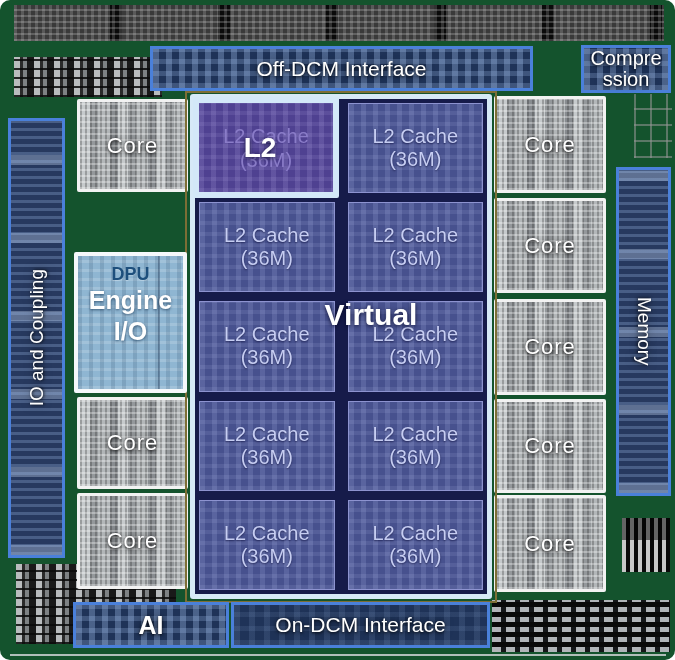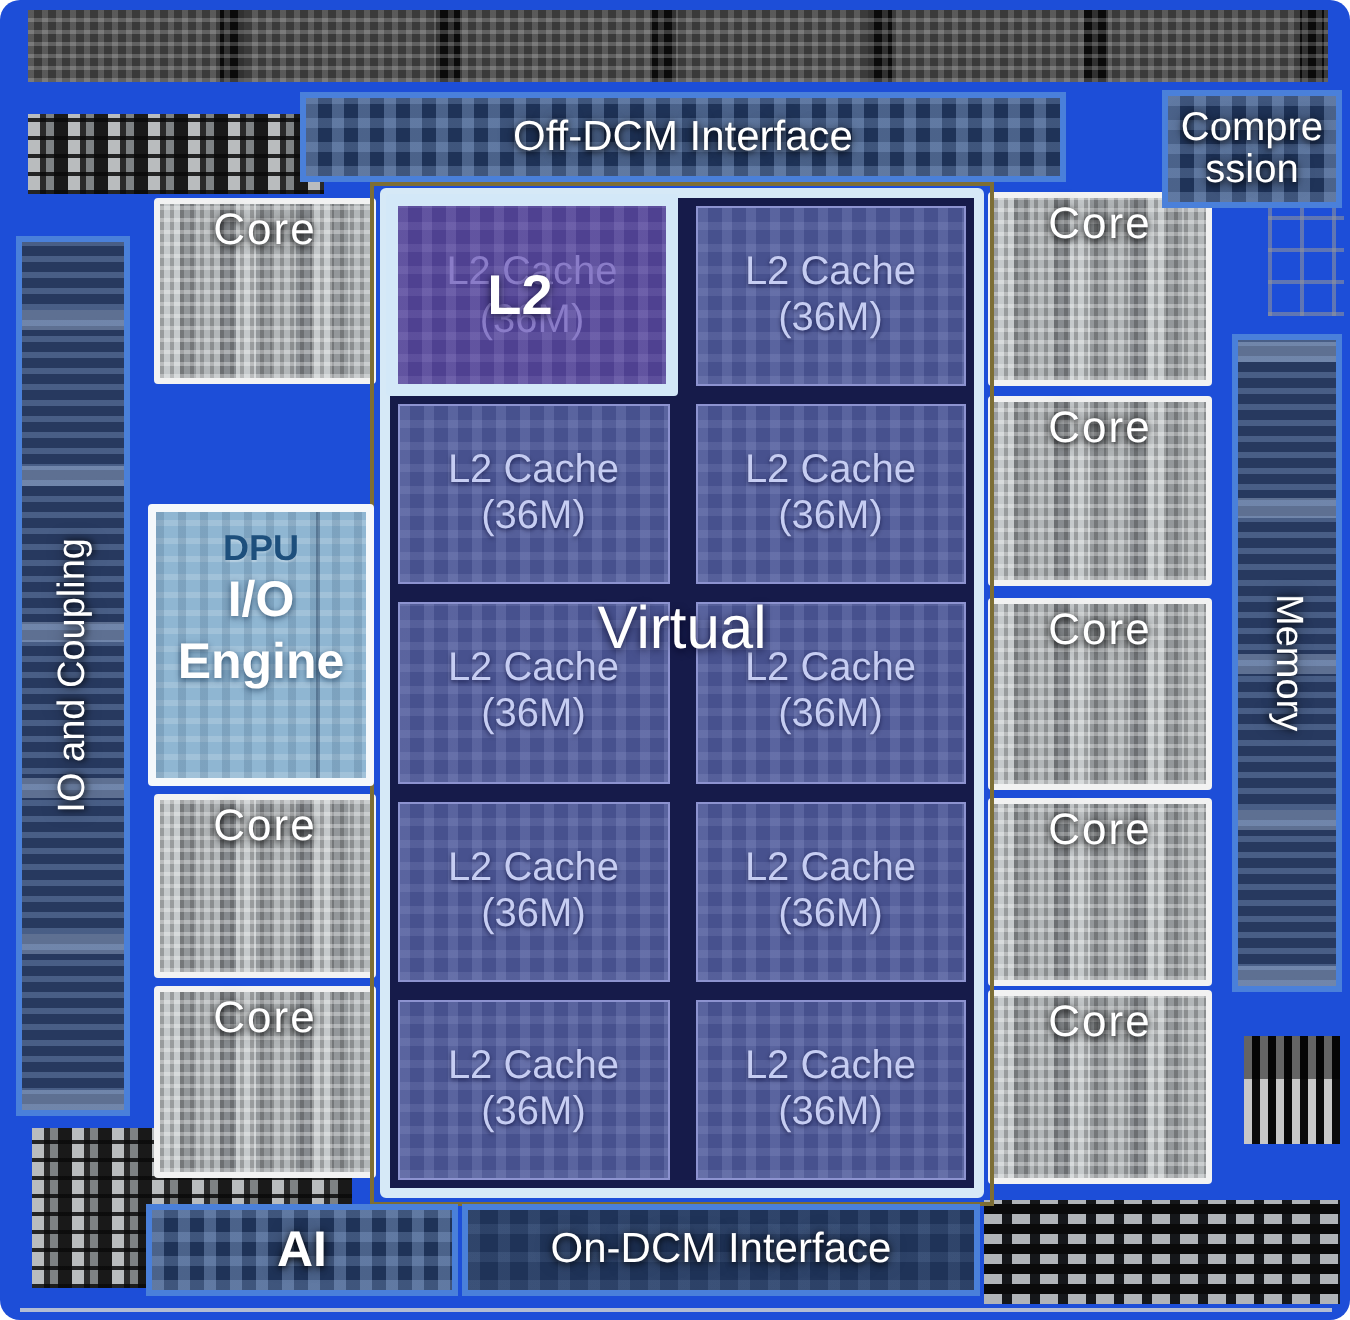--- a/index.html
+++ b/index.html
@@ -1,16 +1,16 @@
 <!DOCTYPE html>
 <html><head>
 <meta charset="utf-8">
 <style>
   html,body{margin:0;padding:0;background:#ffffff;font-family:"Liberation Sans",sans-serif;}
-  .die{position:relative;width:675px;height:660px;background:#1d4ed8;border-radius:10px;overflow:hidden;}
+  .die{position:relative;width:675px;height:660px;background:#14532d;border-radius:10px;overflow:hidden;}
   .die *{box-sizing:border-box;}
 
   
   .tex{position:absolute;}
   .top-modules{left:14px;top:5px;width:650px;height:36px;background-color:#141414;
     background-image:
       repeating-linear-gradient(0deg, rgba(255,255,255,.20) 0 2px, transparent 2px 6px),
       repeating-linear-gradient(90deg, rgba(255,255,255,.16) 0 3px, transparent 3px 7px),
       repeating-linear-gradient(90deg, #3a3a3a 0 96px, #0a0a0a 96px 108px);}
   .blocks{background-color:#161616;
@@ -38,39 +38,39 @@
     background-color:#1f3358;
     background-image:
       repeating-linear-gradient(90deg, rgba(165,195,240,.33) 0 6px, transparent 6px 13px),
       repeating-linear-gradient(0deg, rgba(165,195,240,.24) 0 5px, transparent 5px 12px);
     z-index:3;}
   .abox.sparse{background-image:
       repeating-linear-gradient(90deg, rgba(165,195,240,.12) 0 6px, transparent 6px 15px),
       repeating-linear-gradient(0deg, rgba(165,195,240,.10) 0 5px, transparent 5px 14px); justify-content: center;}
   .wlabel{color:#ffffff;text-shadow:0 1px 3px rgba(0,0,0,.85),0 0 8px rgba(0,0,0,.5);}
   .off-dcm{left:150px;top:46px;width:383px;height:45px;font-size:21px;}
-  .compression{left:581px;top:45px;width:90px;height:59px;font-size:20px;}
+  .compression{left:581px;top:45px;width:90px;height:48px;font-size:20px;}
   .compression .wlabel{display:block;word-break:break-all;line-height:21px;text-align:center;padding:0 6px;}
   .ai-box{left:73px;top:602px;width:156px;height:46px;font-size:25px;font-weight:600;}
   .on-dcm{left:231px;top:602px;width:259px;height:46px;font-size:21px;}
 
   
   .strip{position:absolute;border:3px solid #4a80da;display:flex;align-items:center;justify-content:center;
     background-color:#27395f;
     background-image:
       repeating-linear-gradient(0deg, rgba(160,190,235,.28) 0 3px, transparent 3px 8px),
       repeating-linear-gradient(0deg, rgba(210,228,255,.32) 0 10px, transparent 10px 78px);
     z-index:3;font-size:19px;}
   .io-strip{left:8px;top:118px;width:57px;height:440px;}
   .mem-strip{left:616px;top:167px;width:55px;height:329px;}
   .vtext-up{writing-mode:vertical-rl;transform:rotate(180deg);}
   .vtext-down{writing-mode:vertical-rl;}
 
   
-  .core{position:absolute;border:3px solid #f2f2f2;border-radius:2px;display:flex;justify-content:center;
+  .core{position:absolute;border:3px solid #f2f2f2;border-radius:2px;display:flex;align-items:center;justify-content:center;
     background-color:#a3a7aa;
     background-image:
       repeating-linear-gradient(0deg, rgba(255,255,255,.32) 0 2px, transparent 2px 6px),
       repeating-linear-gradient(90deg, rgba(35,35,35,.28) 0 2px, transparent 2px 5px),
       repeating-linear-gradient(90deg, #c6cacc 0 10px, #94989b 10px 18px, #b3b7b9 18px 30px, #888c90 30px 38px);
     z-index:2;font-size:22px;letter-spacing:1px;}
   .core-l{left:77px;width:111px;}
   .core-r{left:494px;width:112px;}
   .cl1{top:99px;height:93px;} .cl2{top:397px;height:92px;} .cl3{top:493px;height:96px;}
   .cr1{top:96px;height:97px;} .cr2{top:198px;height:95px;} .cr3{top:299px;height:96px;}
@@ -91,22 +91,22 @@
   .seal{position:absolute;left:185px;top:91px;width:312px;height:512px;border:2px solid #7d6e35;z-index:2;}
   .l3grid{position:absolute;left:190px;top:94px;width:302px;height:505px;border:5px solid #d6e9f7;border-radius:3px;
     background:#161b4a;padding:4px;display:grid;grid-template-columns:1fr 1fr;grid-template-rows:repeat(5,1fr);
     column-gap:13px;row-gap:9px;z-index:3;}
   .l2cell{position:relative;border:1px solid #8d93d0;display:flex;flex-direction:column;align-items:center;justify-content:center;
     background-color:#47518e;
     background-image:
       repeating-linear-gradient(90deg, rgba(200,208,255,.15) 0 5px, transparent 5px 12px),
       repeating-linear-gradient(0deg, rgba(200,208,255,.11) 0 4px, transparent 4px 11px);
     color:#c6cdf2;font-size:20px;line-height:23px;text-shadow:0 1px 2px rgba(0,0,40,.55);}
-  .l3-overlay{position:absolute;left:190px;top:296px;width:302px;text-align:center;z-index:6;pointer-events:none;
-    color:#fff;font-size:30px;line-height:37px;font-weight:400;text-shadow:0 1px 4px rgba(0,0,30,.8);}
+  .l3-overlay{position:absolute;left:190px;top:296px;width:362px;text-align:center;z-index:6;pointer-events:none;
+    color:#fff;font-size:30px;line-height:37px;font-weight:700;text-shadow:0 1px 4px rgba(0,0,30,.8);}
   .l2hl{position:absolute;left:193px;top:97px;width:146px;height:101px;border:6px solid #d3e8f8;border-radius:2px;
     background-color:#4f4191;
     background-image:
       repeating-linear-gradient(90deg, rgba(210,200,255,.14) 0 5px, transparent 5px 12px),
       repeating-linear-gradient(0deg, rgba(210,200,255,.10) 0 4px, transparent 4px 11px);
     z-index:5;}
   .l2hl .ghost{position:absolute;inset:0;display:flex;flex-direction:column;align-items:center;justify-content:center;
     color:#8a7cc8;font-size:20px;line-height:24px;}
   .l2hl .big{position:absolute;inset:0;display:flex;align-items:center;justify-content:center;
     color:#fff;font-size:28px;font-weight:700;text-shadow:0 1px 4px rgba(0,0,30,.8);transform:translateX(-6px);}
@@ -159,22 +159,22 @@
     </div>
   <div class="core core-r cr4">
       <span class="wlabel">Core</span>
     </div>
   <div class="core core-r cr5">
       <span class="wlabel">Core</span>
     </div>
 
   <div class="dpu">
     <div class="dpu-title">DPU</div>
+    <div class="dpu-line">Engine</div>
     <div class="dpu-line">I/O</div>
-    <div class="dpu-line">Engine</div>
   </div>
 
   <div class="seal"></div>
   <div class="l3grid">
     <div class="l2cell">
         <span>L2 Cache</span>
         <span>(36M)</span>
       </div>
     <div class="l2cell">
         <span>L2 Cache</span>

